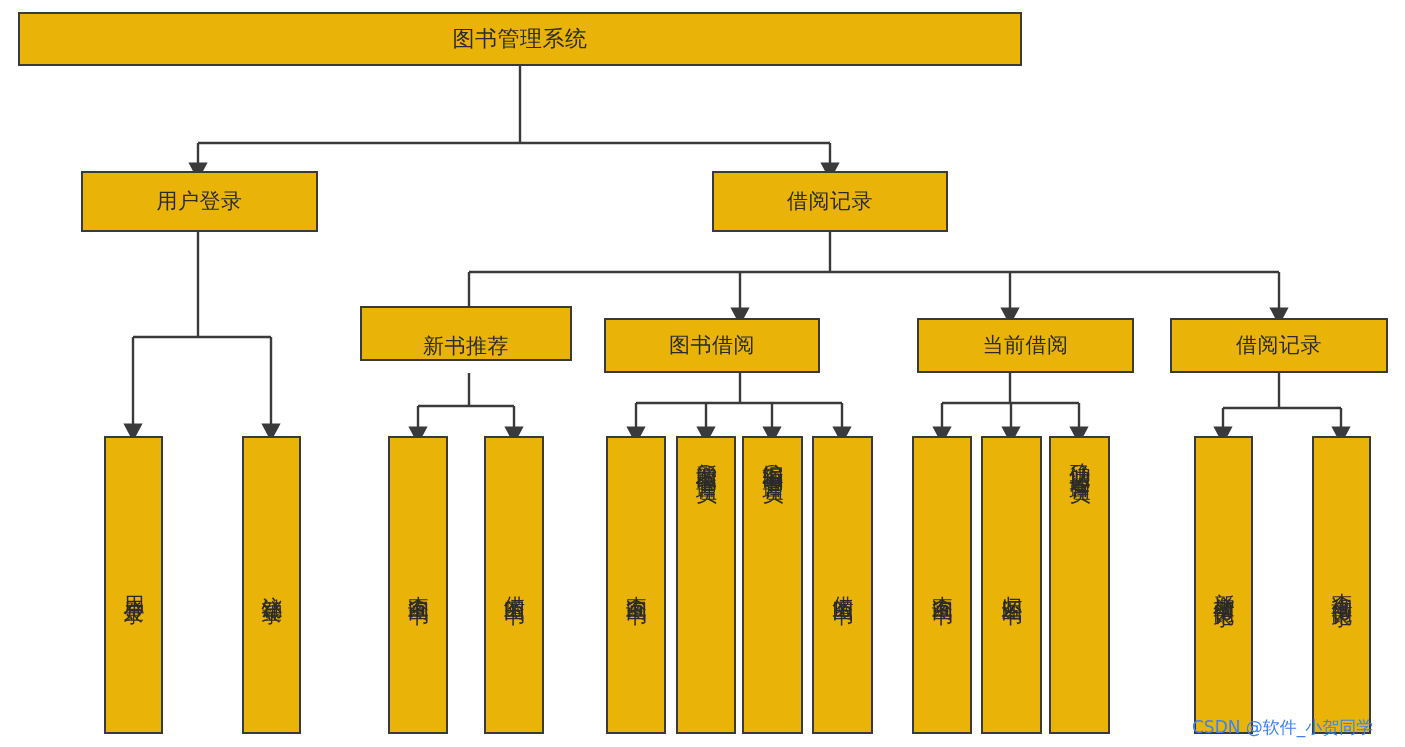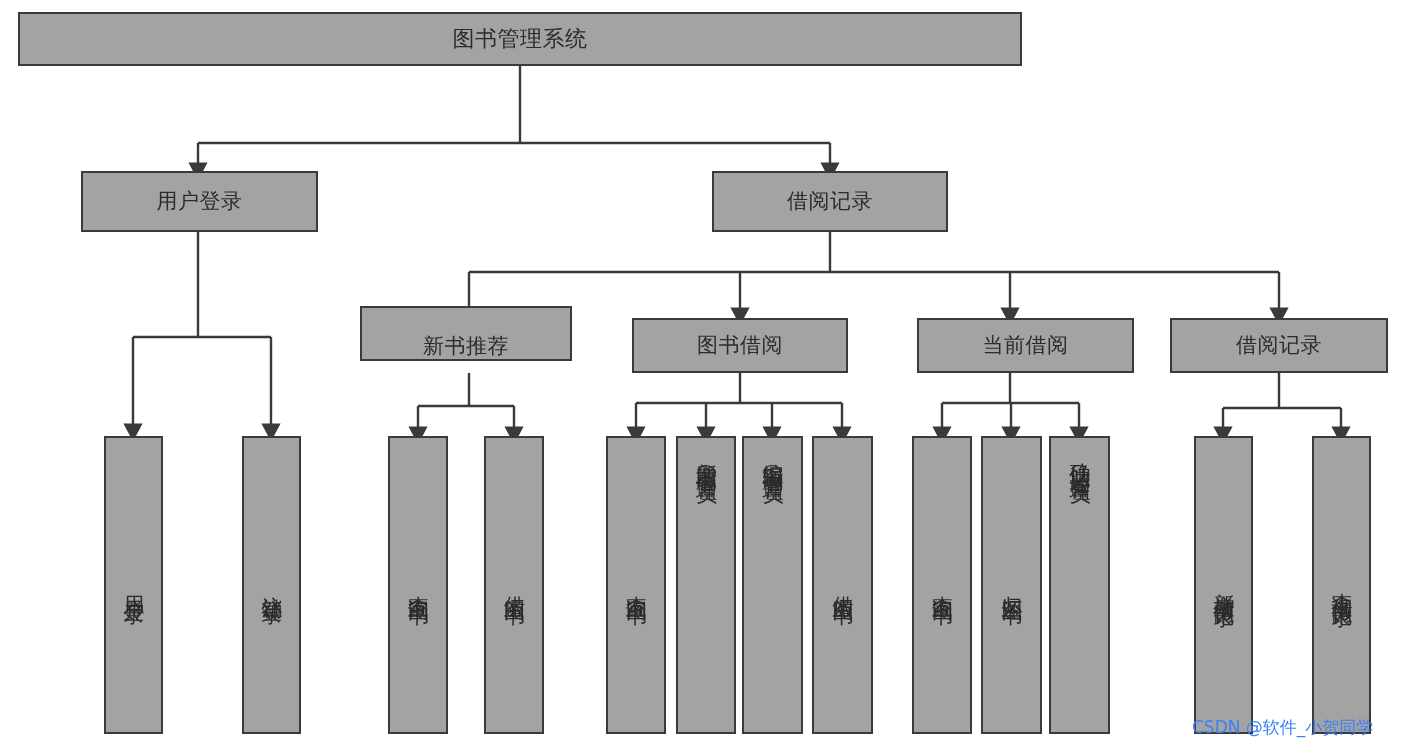--- a/index.html
+++ b/index.html
@@ -22,21 +22,21 @@
     position: absolute;
     left: 0;
     top: 0;
     width: 1405px;
     height: 747px;
     pointer-events: none;
   }
   .node {
     position: absolute;
     box-sizing: border-box;
-    background: #a3a3a3;
+    background: #eab308;
     border: 2px solid #3a3a3a;
     display: flex;
     align-items: center;
     justify-content: center;
     color: #2b2b2b;
     z-index: 2;
   }
   .node-label {
     display: block;
     text-align: center;
@@ -144,21 +144,21 @@
   </div>
 
   <div class="node horiz" style="left:712px; top:171px; width:236px; height:61px;">
     <span class="node-label">借阅记录</span>
   </div>
 
   <div class="node horiz" style="left:360px; top:306px; width:212px; height:55px;align-items:flex-end;">
     <span class="node-label">新书推荐</span>
   </div>
 
-  <div class="node horiz" style="left:632px; top:318px; width:216px; height:55px;">
+  <div class="node horiz" style="left:604px; top:318px; width:216px; height:55px;">
     <span class="node-label">图书借阅</span>
   </div>
 
   <div class="node horiz" style="left:901px; top:318px; width:217px; height:55px;margin-left:16px;">
     <span class="node-label">当前借阅</span>
   </div>
 
   <div class="node horiz" style="left:1170px; top:318px; width:218px; height:55px;">
     <span class="node-label">借阅记录</span>
   </div>

